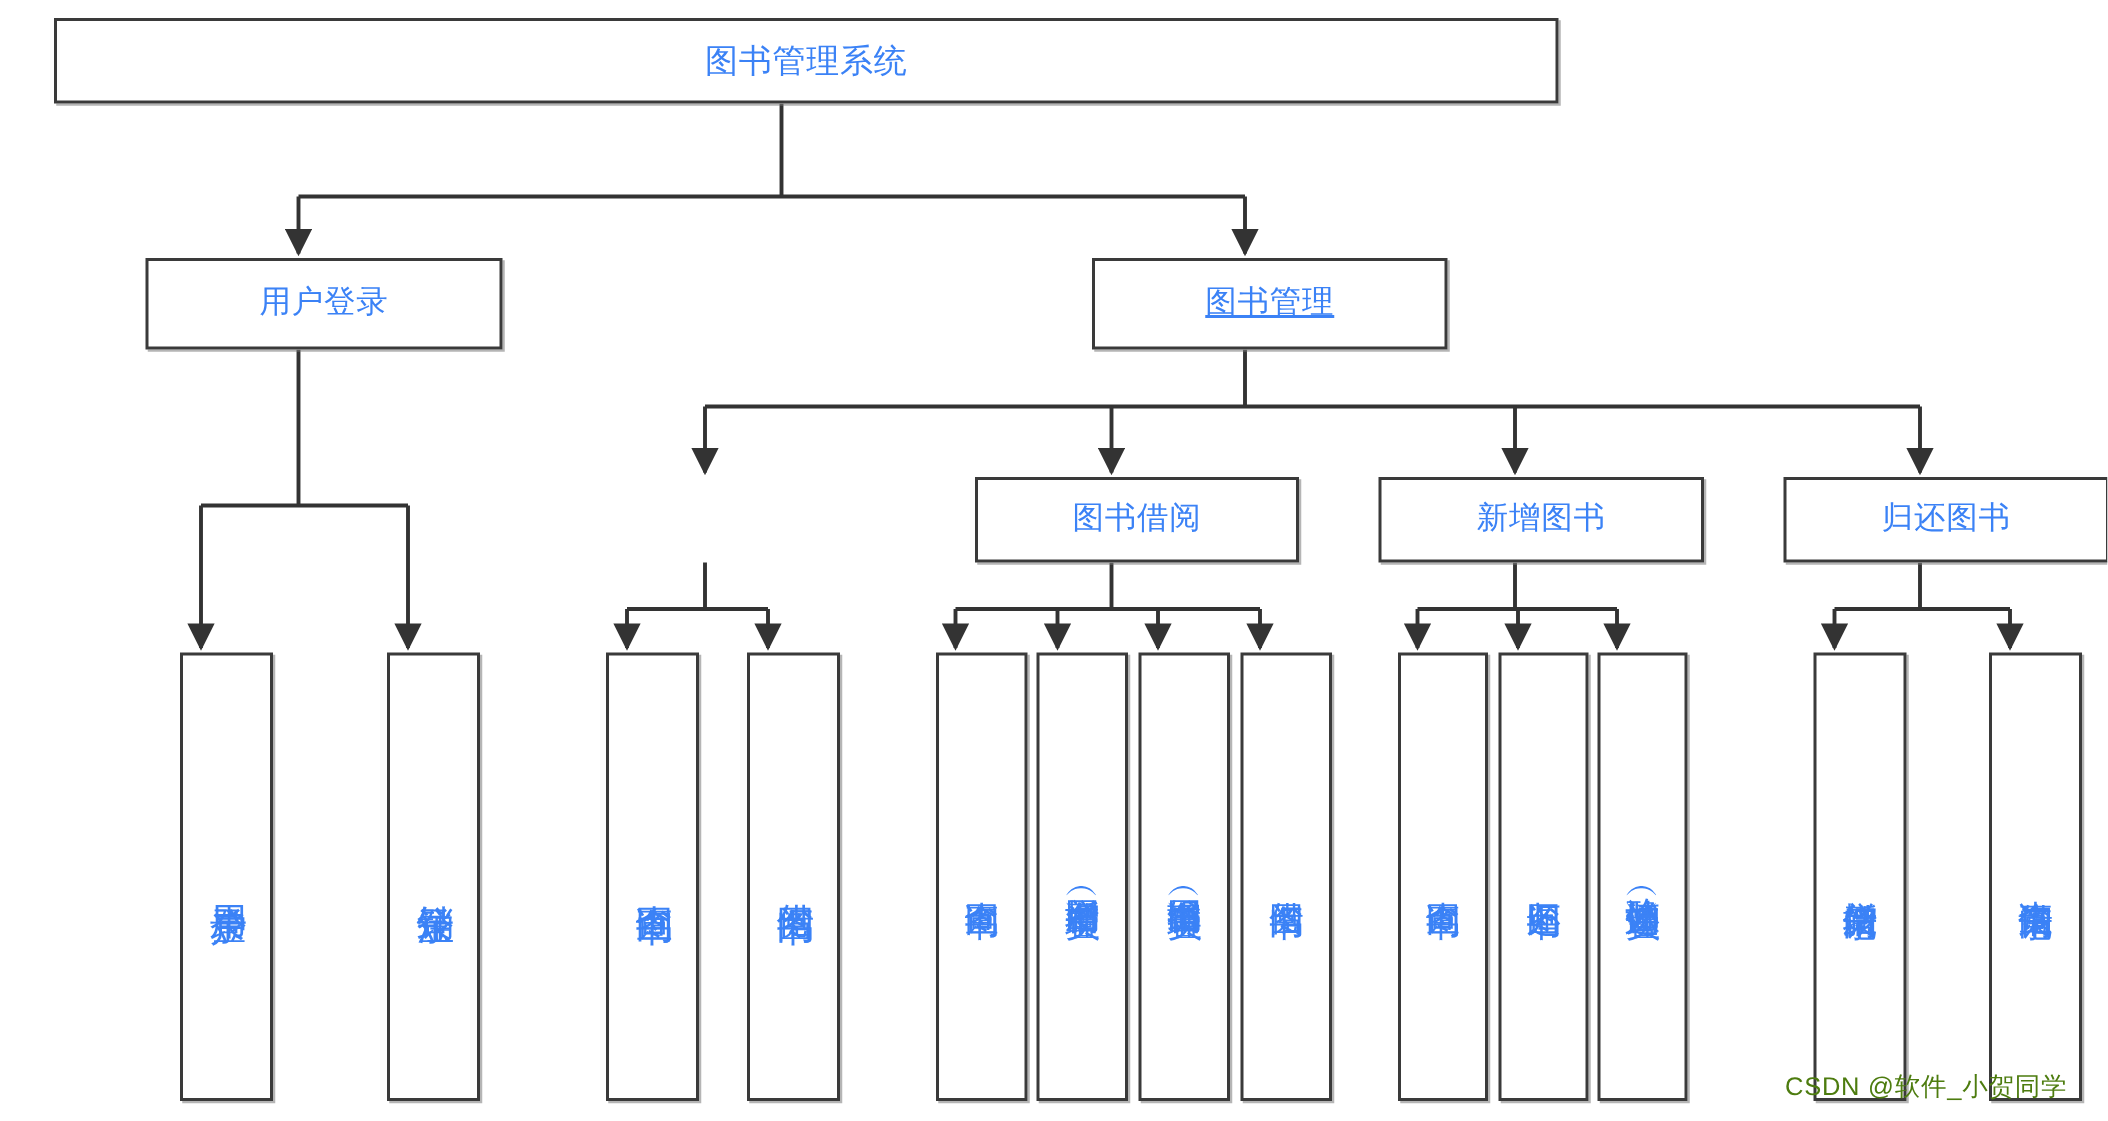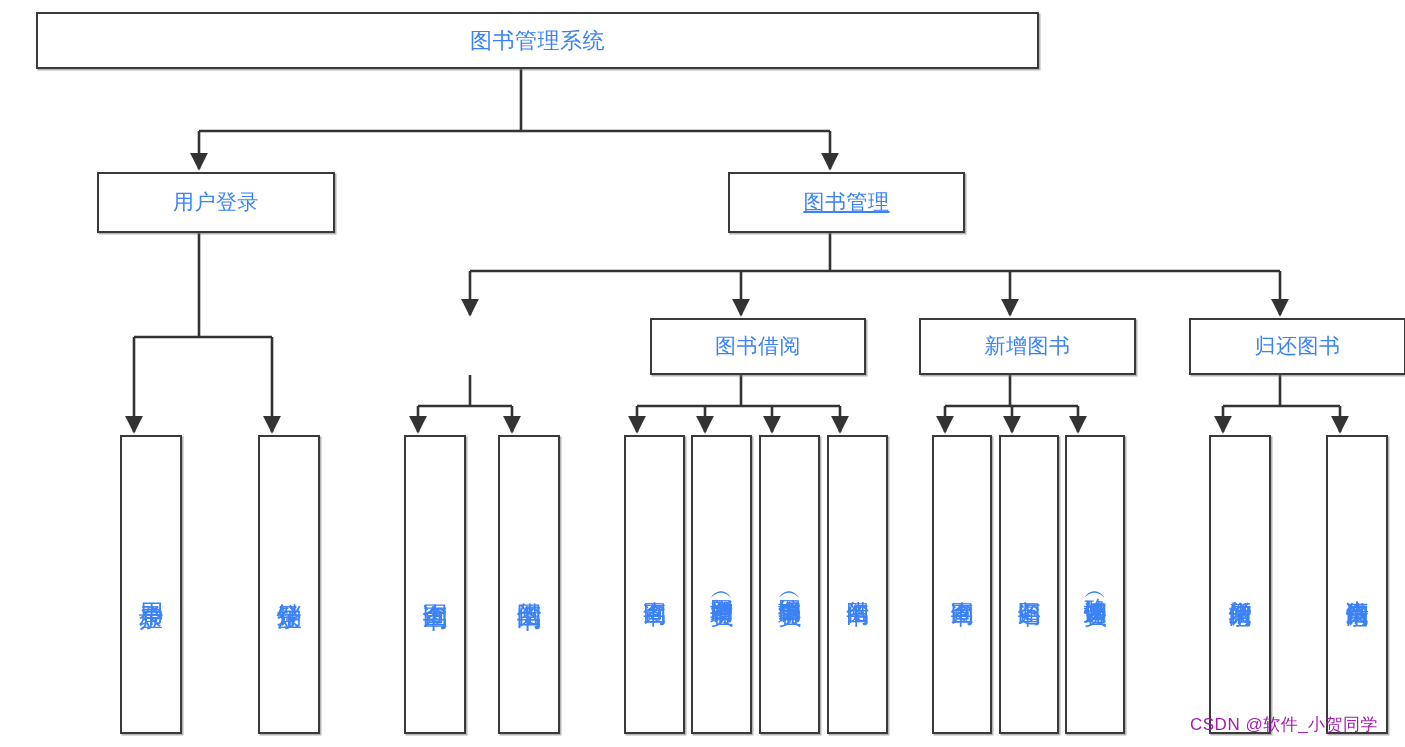--- a/index.html
+++ b/index.html
@@ -66,21 +66,21 @@
     line-height: 1.02;
     letter-spacing: 1px;
     white-space: nowrap;
   }
   .node.vert.narrow .label {
     font-size: 23px;
   }
   .watermark {
     position: absolute;
     font-size: 17px;
-    color: #a21caf;
+    color: #4d7c0f;
     white-space: nowrap;
     z-index: 5;
     letter-spacing: 0.5px;
   }
 </style>
 </head>
 <body>
 
 <div id="canvas">
 

